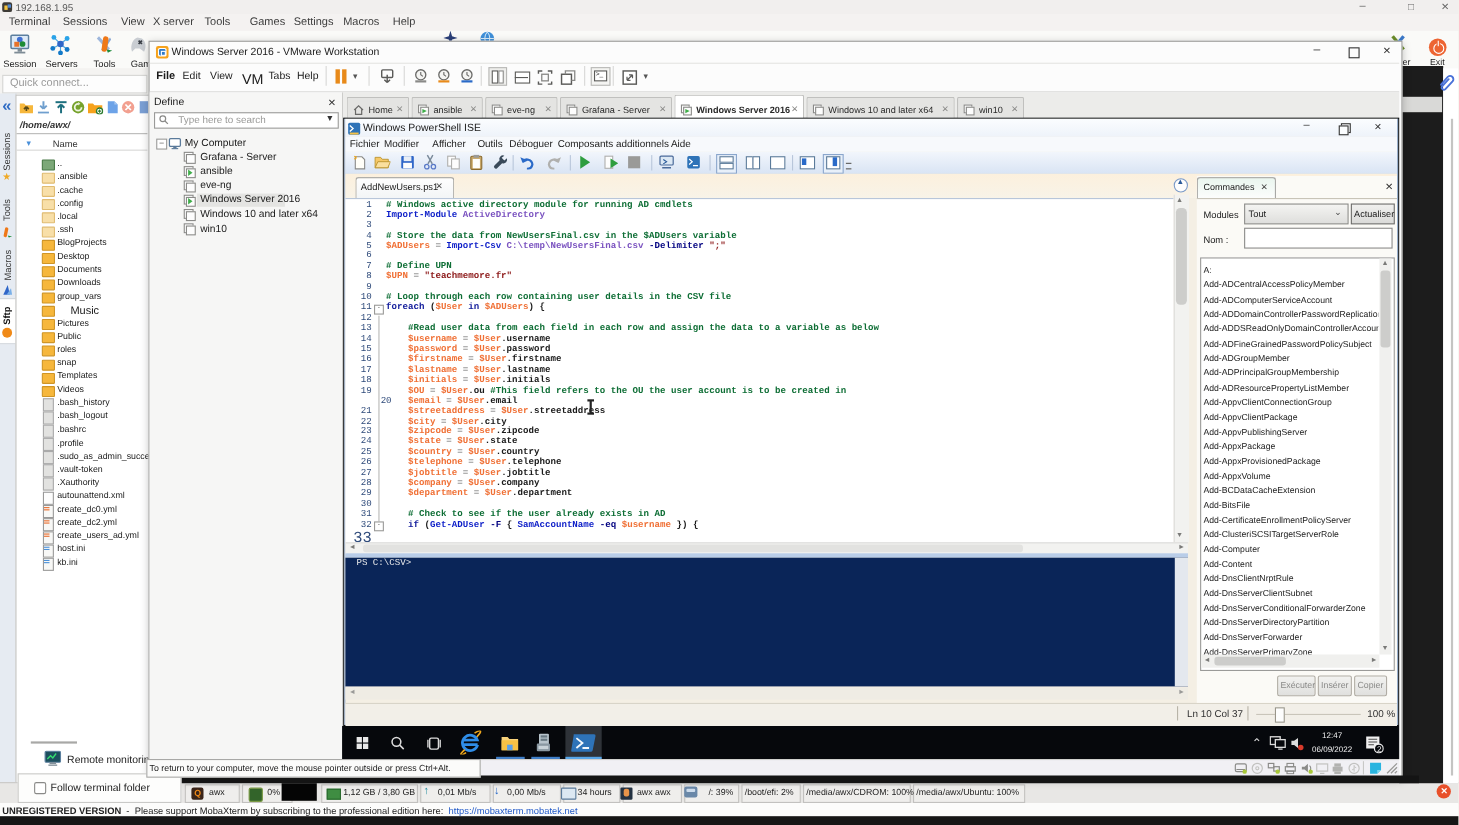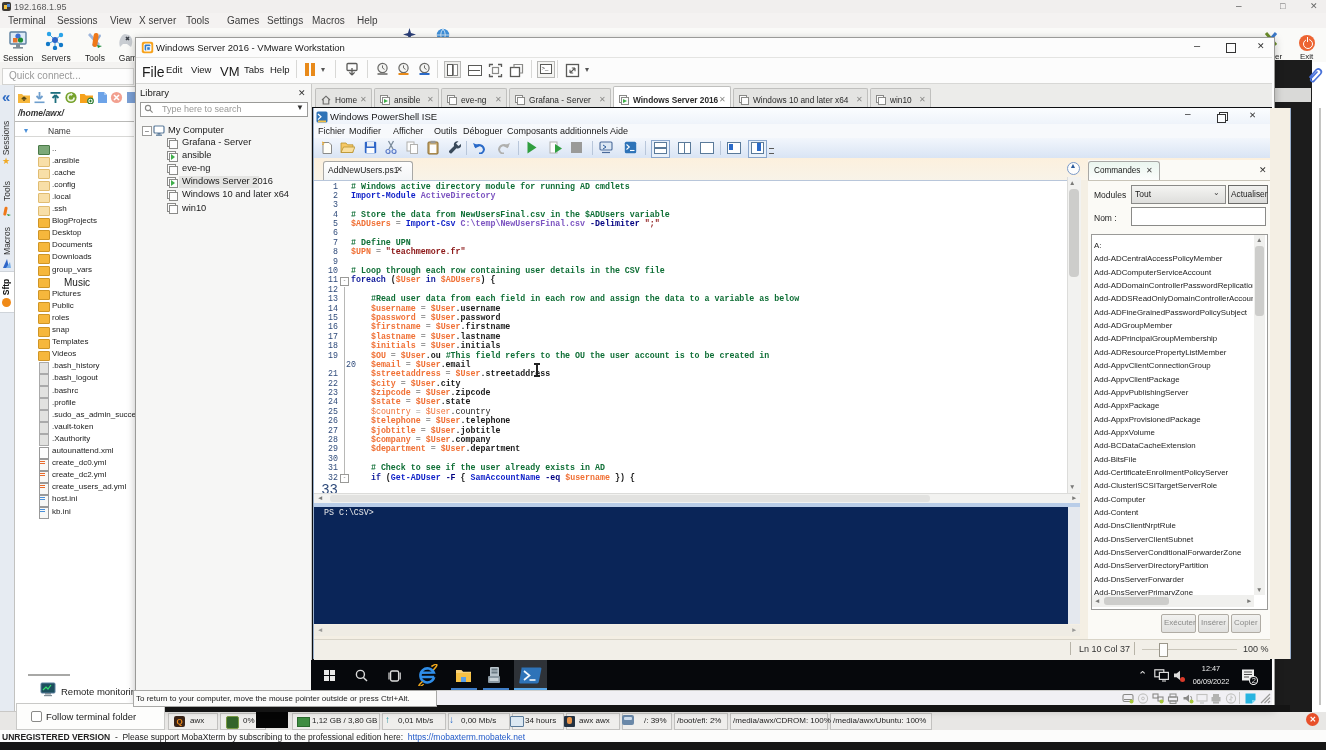--- a/index.html
+++ b/index.html
@@ -309,21 +309,21 @@
     <rect x="3.6" y="3.6" width="5.8" height="5.8" rx="1" fill="#2f7ac8"></rect>
     <rect x="5.2" y="5.2" width="4.6" height="4.6" fill="#fff"></rect>
     <rect x="6.2" y="6.2" width="2.6" height="2.6" fill="#2f7ac8"></rect>
   </svg>
   <div class="abs" style="left:20px;top:3.5px;font-size:9.5px;color:#1a1a1a;">Windows Server 2016 - VMware Workstation</div>
   <div class="abs" style="left:1058px;top:1px;font-size:11px;color:#333;">–</div>
   <div class="abs" style="left:1090px;top:5px;width:8px;height:8px;border:1.2px solid #333;"></div>
   <div class="abs" style="left:1121px;top:3px;font-size:9px;color:#333;">✕</div>
   <div class="abs" style="left:0;top:19px;width:1136px;height:1px;background:#e4e4e2;"></div>
 
-  <div class="abs" style="left:6px;top:26px;font-size:14px;color:#1a1a1a;">File</div>
+  <div class="abs" style="left:6px;top:26px;font-size:10px;color:#1a1a1a;font-weight:bold;">File</div>
   <div class="abs" style="left:30px;top:26px;font-size:9.5px;color:#1a1a1a;">Edit</div>
   <div class="abs" style="left:55px;top:26px;font-size:9.5px;color:#1a1a1a;">View</div>
   <div class="abs" style="left:84px;top:26px;font-size:13px;color:#1a1a1a;">VM</div>
   <div class="abs" style="left:108px;top:26px;font-size:9.5px;color:#1a1a1a;">Tabs</div>
   <div class="abs" style="left:134px;top:26px;font-size:9.5px;color:#1a1a1a;">Help</div>
   <div class="abs" style="left:160px;top:22px;width:1px;height:18px;background:#d8d8d6;"></div>
   <div class="abs" style="left:169px;top:25px;width:3.5px;height:13px;background:#e88a1a;"></div>
   <div class="abs" style="left:175px;top:25px;width:3.5px;height:13px;background:#e88a1a;"></div>
   <div class="abs" style="left:185px;top:27px;font-size:8px;color:#555;">▾</div>
   <div class="abs" style="left:199px;top:22px;width:1px;height:18px;background:#d8d8d6;"></div>
@@ -372,21 +372,21 @@
   <div class="abs" style="left:421px;top:22px;width:1px;height:18px;background:#d8d8d6;"></div>
 
   <svg class="abs" style="left:429px;top:25px;" width="15" height="15" viewBox="0 0 15 15">
     <rect x="1.5" y="1.5" width="12" height="12" fill="#fff" stroke="#5a5a58" stroke-width="1.3"></rect>
     <path d="M5 10 L10 5 M10 5 h-3.2 M10 5 v3.2 M5 10 h3.2 M5 10 v-3.2" stroke="#5a5a58" stroke-width="1.1" fill="none"></path>
   </svg>
   <div class="abs" style="left:449px;top:27px;font-size:8px;color:#555;">▾</div>
   <div class="abs" style="left:0;top:45px;width:1136px;height:1px;background:#d8d8d6;"></div>
 
   <div class="abs" style="left:0;top:46px;width:175px;height:621px;background:#f6f6f5;border-right:1px solid #c8c8c6;"></div>
-  <div class="abs" style="left:4px;top:49px;font-size:9.5px;color:#1a1a1a;">Library</div>
+  <div class="abs" style="left:4px;top:49px;font-size:9.5px;color:#1a1a1a;">Define</div>
   <div class="abs" style="left:162px;top:50px;font-size:9px;color:#333;">✕</div>
   <div class="abs" style="left:4px;top:64px;width:166px;height:13px;background:#fff;border:1px solid #9a9a98;"></div>
   <svg class="abs" style="left:8px;top:66px;" width="10" height="10" viewBox="0 0 10 10">
     <circle cx="4" cy="4" r="2.6" fill="none" stroke="#8a8a88" stroke-width="1.1"></circle>
     <line x1="6" y1="6" x2="8.6" y2="8.6" stroke="#8a8a88" stroke-width="1.1"></line>
   </svg>
   <div class="abs" style="left:26px;top:66px;font-size:9px;color:#9a9a98;">Type here to search</div>
   <div class="abs" style="left:160px;top:65px;font-size:8px;color:#333;">▼</div>
 
   <div class="abs" style="left:6px;top:88px;width:8px;height:8px;border:1px solid #9a9a98;background:#fff;font-size:7px;line-height:7px;text-align:center;color:#333;">–</div>
@@ -580,21 +580,21 @@
     <div style="margin-top:4px;">06/09/2022</div>
   </div>
   <svg class="abs" style="left:930px;top:8px;" width="17" height="17" viewBox="0 0 17 17">
     <path d="M1 1.5 H13 V9 L9.5 12.5 H1 Z" fill="#f0f0f0"></path>
     <path d="M3 4 h8 M3 6.5 h8 M3 9 h5" stroke="#4a4a4a" stroke-width="1"></path>
     <circle cx="12.5" cy="12.5" r="4" fill="#06080c" stroke="#f0f0f0" stroke-width="1.1"></circle>
     <text x="10.8" y="15.2" font-size="7.5" fill="#f0f0f0" font-family="Liberation Sans">2</text>
   </svg>
 </div>
 
-<div id="ise" class="abs" style="left:313px;top:108px;width:956px;height:551px;background:#f4efe4;border-left:1px solid #9ab0cc;border-right:1px solid #9ab0cc;z-index:2;padding-left:20px;">
+<div id="ise" class="abs" style="left:313px;top:108px;width:956px;height:551px;background:#f4efe4;border-left:1px solid #9ab0cc;border-right:1px solid #9ab0cc;z-index:2;">
 
   <div class="abs" style="left:0;top:0;width:956px;height:16px;background:linear-gradient(#fbfdff,#eef3fa);border-bottom:1px solid #dce4ee;"></div>
   <svg class="abs" style="left:1.5px;top:2.5px;" width="12" height="12" viewBox="0 0 12 12">
     <rect x="0.5" y="0.5" width="11" height="11" rx="1.5" fill="#2e73b8"></rect>
     <path d="M2 3 l3 2.8 L2 8.6" stroke="#fff" stroke-width="1.2" fill="none"></path>
     <rect x="2" y="9.5" width="8" height="1.8" fill="#f6c145"></rect>
   </svg>
   <div class="abs" style="left:16px;top:3px;font-size:9.5px;color:#1a1a1a;">Windows PowerShell ISE</div>
   <div class="abs" style="left:871px;top:0px;font-size:10px;color:#333;">–</div>
   <div class="abs" style="left:905px;top:4px;width:7px;height:7px;border:1.2px solid #333;background:#fbfdff;"></div>
@@ -739,21 +739,21 @@
       <div class="abs mono" style="left:37px;top:251.91000000000003px;font-size:8.3px;font-weight:bold;white-space:pre;color:#1a1a1a;">&nbsp;&nbsp;&nbsp;&nbsp;<span style="color:#f07035">$email</span><span style="color:#9a9a9a"> = </span><span style="color:#f07035">$User</span><span style="color:#1a1a1a">.email</span></div>
       <div class="abs mono" style="left:0;top:261.3px;width:24px;text-align:right;font-size:8.3px;color:#2e4a7a;">21</div>
       <div class="abs mono" style="left:37px;top:261.3px;font-size:8.3px;font-weight:bold;white-space:pre;color:#1a1a1a;">&nbsp;&nbsp;&nbsp;&nbsp;<span style="color:#f07035">$streetaddress</span><span style="color:#9a9a9a"> = </span><span style="color:#f07035">$User</span><span style="color:#1a1a1a">.streetaddress</span></div>
       <div class="abs mono" style="left:0;top:270.69px;width:24px;text-align:right;font-size:8.3px;color:#2e4a7a;">22</div>
       <div class="abs mono" style="left:37px;top:270.69px;font-size:8.3px;font-weight:bold;white-space:pre;color:#1a1a1a;">&nbsp;&nbsp;&nbsp;&nbsp;<span style="color:#f07035">$city</span><span style="color:#9a9a9a"> = </span><span style="color:#f07035">$User</span><span style="color:#1a1a1a">.city</span></div>
       <div class="abs mono" style="left:0;top:280.08000000000004px;width:24px;text-align:right;font-size:8.3px;color:#2e4a7a;">23</div>
       <div class="abs mono" style="left:37px;top:280.08000000000004px;font-size:8.3px;font-weight:bold;white-space:pre;color:#1a1a1a;">&nbsp;&nbsp;&nbsp;&nbsp;<span style="color:#f07035">$zipcode</span><span style="color:#9a9a9a"> = </span><span style="color:#f07035">$User</span><span style="color:#1a1a1a">.zipcode</span></div>
       <div class="abs mono" style="left:0;top:289.47px;width:24px;text-align:right;font-size:8.3px;color:#2e4a7a;">24</div>
       <div class="abs mono" style="left:37px;top:289.47px;font-size:8.3px;font-weight:bold;white-space:pre;color:#1a1a1a;">&nbsp;&nbsp;&nbsp;&nbsp;<span style="color:#f07035">$state</span><span style="color:#9a9a9a"> = </span><span style="color:#f07035">$User</span><span style="color:#1a1a1a">.state</span></div>
       <div class="abs mono" style="left:0;top:298.86px;width:24px;text-align:right;font-size:8.3px;color:#2e4a7a;">25</div>
-      <div class="abs mono" style="left:37px;top:298.86px;font-size:8.3px;font-weight:normal;white-space:pre;color:#1a1a1a;">&nbsp;&nbsp;&nbsp;&nbsp;<span style="color:#f07035">$country</span><span style="color:#9a9a9a"> = </span><span style="color:#f07035">$User</span><span style="color:#1a1a1a">.country</span></div>
+      <div class="abs mono" style="left:37px;top:298.86px;font-size:8.3px;font-weight:bold;white-space:pre;color:#1a1a1a;">&nbsp;&nbsp;&nbsp;&nbsp;<span style="color:#f07035">$country</span><span style="color:#9a9a9a"> = </span><span style="color:#f07035">$User</span><span style="color:#1a1a1a">.country</span></div>
       <div class="abs mono" style="left:0;top:308.25px;width:24px;text-align:right;font-size:8.3px;color:#2e4a7a;">26</div>
       <div class="abs mono" style="left:37px;top:308.25px;font-size:8.3px;font-weight:bold;white-space:pre;color:#1a1a1a;">&nbsp;&nbsp;&nbsp;&nbsp;<span style="color:#f07035">$telephone</span><span style="color:#9a9a9a"> = </span><span style="color:#f07035">$User</span><span style="color:#1a1a1a">.telephone</span></div>
       <div class="abs mono" style="left:0;top:317.64px;width:24px;text-align:right;font-size:8.3px;color:#2e4a7a;">27</div>
       <div class="abs mono" style="left:37px;top:317.64px;font-size:8.3px;font-weight:bold;white-space:pre;color:#1a1a1a;">&nbsp;&nbsp;&nbsp;&nbsp;<span style="color:#f07035">$jobtitle</span><span style="color:#9a9a9a"> = </span><span style="color:#f07035">$User</span><span style="color:#1a1a1a">.jobtitle</span></div>
       <div class="abs mono" style="left:0;top:327.03000000000003px;width:24px;text-align:right;font-size:8.3px;color:#2e4a7a;">28</div>
       <div class="abs mono" style="left:37px;top:327.03000000000003px;font-size:8.3px;font-weight:bold;white-space:pre;color:#1a1a1a;">&nbsp;&nbsp;&nbsp;&nbsp;<span style="color:#f07035">$company</span><span style="color:#9a9a9a"> = </span><span style="color:#f07035">$User</span><span style="color:#1a1a1a">.company</span></div>
       <div class="abs mono" style="left:0;top:336.42px;width:24px;text-align:right;font-size:8.3px;color:#2e4a7a;">29</div>
       <div class="abs mono" style="left:37px;top:336.42px;font-size:8.3px;font-weight:bold;white-space:pre;color:#1a1a1a;">&nbsp;&nbsp;&nbsp;&nbsp;<span style="color:#f07035">$department</span><span style="color:#9a9a9a"> = </span><span style="color:#f07035">$User</span><span style="color:#1a1a1a">.department</span></div>
       <div class="abs mono" style="left:0;top:345.81px;width:24px;text-align:right;font-size:8.3px;color:#2e4a7a;">30</div>
       <div class="abs mono" style="left:37px;top:345.81px;font-size:8.3px;font-weight:bold;white-space:pre;color:#1a1a1a;"></div>

